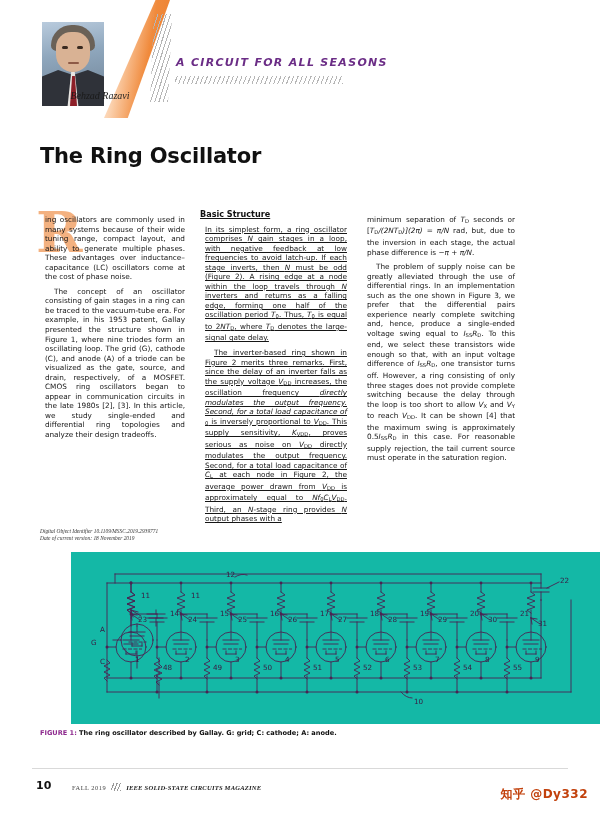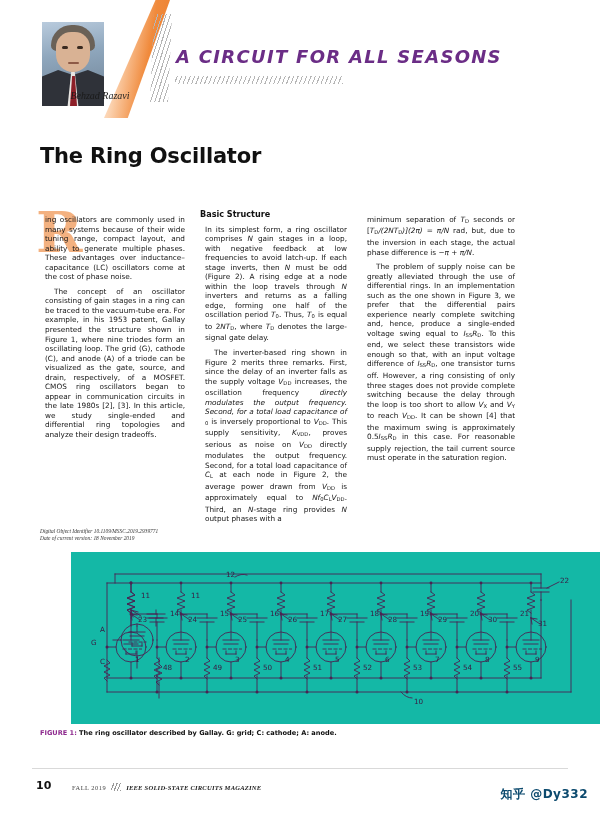--- a/index.html
+++ b/index.html
@@ -42,23 +42,23 @@
   .hatch{
     position:absolute;left:150px;top:14px;width:22px;height:88px;
     background:repeating-linear-gradient(-72deg,#b6b6b6 0 1px,transparent 1px 4px);
     clip-path:polygon(18% 0,100% 0,82% 100%,0 100%);
   }
   .hatchbar{
     position:absolute;left:175px;top:76px;width:168px;height:8px;
     background:repeating-linear-gradient(-68deg,#b6b6b6 0 1px,transparent 1px 4px);
   }
   .colhead{
-    position:absolute;left:176px;top:46px;
+    position:absolute;left:176px;top:56px;
     font-family:"DejaVu Sans", sans-serif;
-    font-weight:bold;font-style:italic;font-size:18px;letter-spacing:1.3px;
+    font-weight:bold;font-style:italic;font-size:11px;letter-spacing:1.3px;
     color:#6b2d86;white-space:nowrap;
   }
   .byline{
     position:absolute;left:40px;top:90px;width:120px;text-align:center;
     font-family:"Liberation Serif", serif;font-style:italic;font-size:10px;color:#1a1a1a;
   }
 
   
   .title{
     position:absolute;left:40px;top:144px;
@@ -69,21 +69,21 @@
   
   .cols{position:absolute;left:40px;top:210px;width:520px;height:330px;}
   .col{
     position:absolute;top:0;width:150px;
     font-family:"DejaVu Sans", sans-serif;
     font-size:7.3px;line-height:9.55px;text-align:justify;
     color:#161616;
     hyphens:auto;
   }
   .col1{left:0px;}
-  .col2{left:160px;width:152px;}
+  .col2{left:160px;width:152px;text-decoration:underline;}
   .col3{left:322px;width:158px;}
   .col p{margin:5px;text-indent:9px;}
   .col p.first{text-indent:0;}
   .secthead{
     font-family:"DejaVu Sans", sans-serif;
     font-weight:bold;font-size:8.1px;margin:0 0 1px 0;color:#111;
   }
   .dropcap{
     position:absolute;left:-4px;top:-6px;
     font-family:"DejaVu Serif", serif;
@@ -131,21 +131,21 @@
     font-family:"Liberation Serif", serif;font-weight:bold;font-style:italic;
     font-size:6.6px;letter-spacing:.2px;color:#222;
   }
 
   
   .wm{
     position:absolute;right:12px;top:786px;
     font-family:"DejaVu Sans", sans-serif;font-size:12px;color:#8d8d8d;
     letter-spacing:.5px;
   }
-  .wm .zh{font-weight:bold;color:#0c4a6e;text-align:right;}
+  .wm .zh{font-weight:bold;color:#c2410c;text-align:right;}
 </style>
 </head>
 <body>
 
 <div class="page">
 
   <div class="masthead">
     <div class="photo">
       <div class="hair"></div>
       <div class="face"></div>

